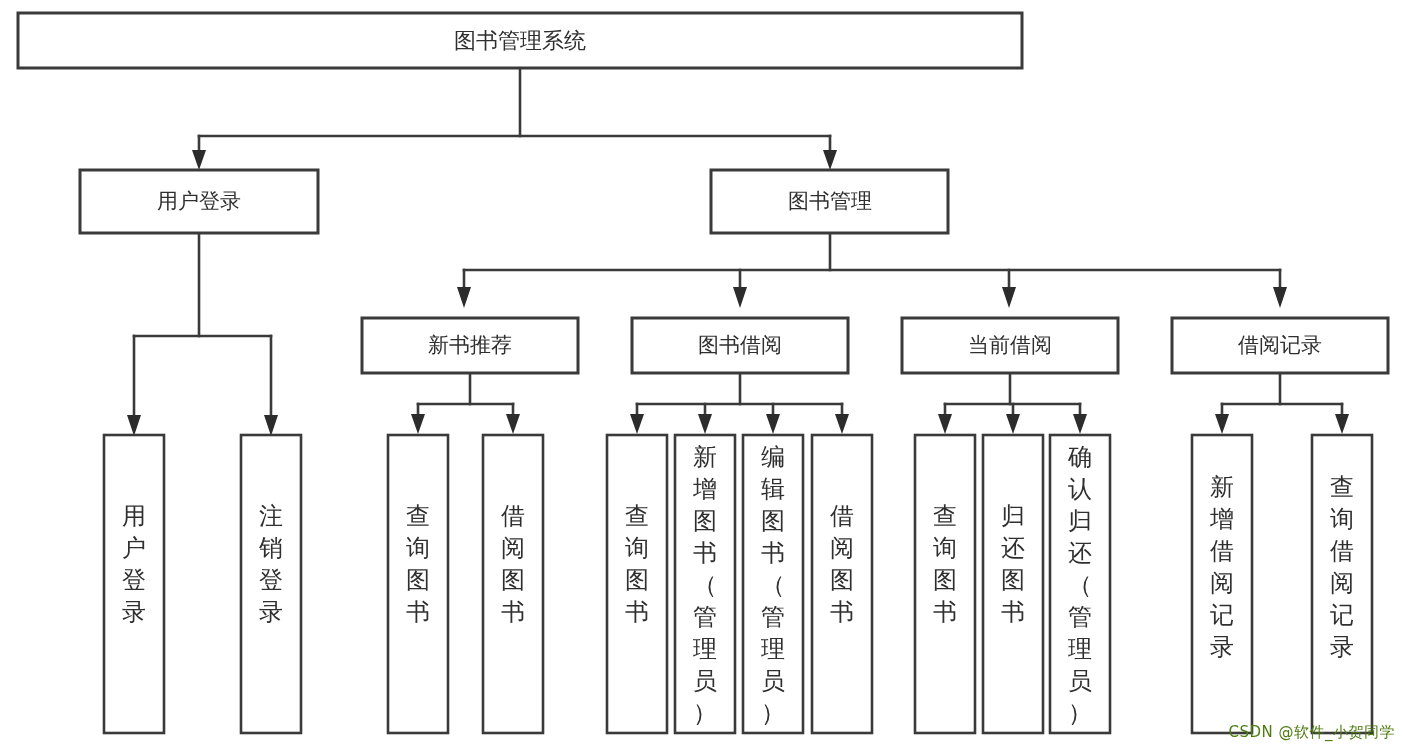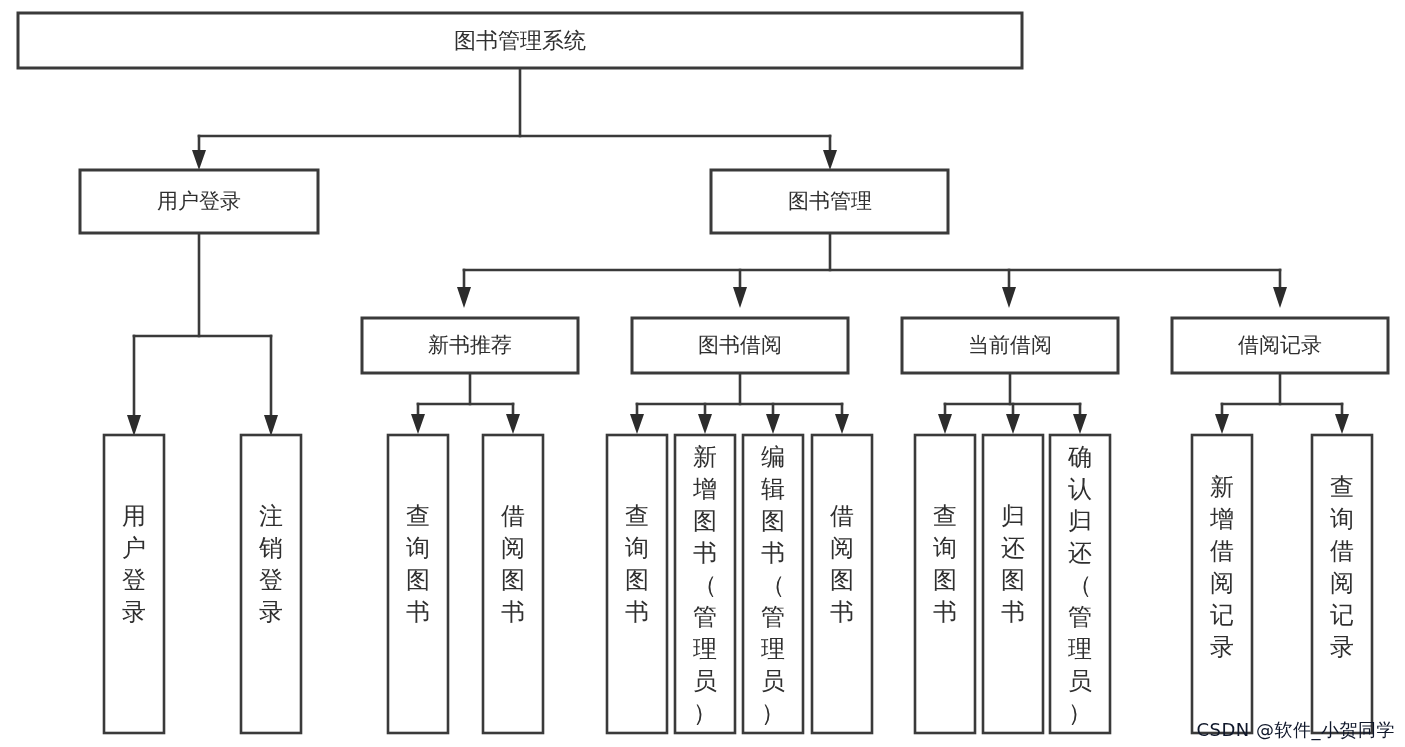--- a/index.html
+++ b/index.html
@@ -54,22 +54,22 @@
   }
   .arrow-head {
     fill: #2c2c2c;
     stroke: none;
   }
   .watermark {
     position: absolute;
     right: 10px;
     bottom: 5px;
     font-family: "DejaVu Sans", "Liberation Sans", sans-serif;
-    font-size: 18px;
-    color: #0f172a;
+    font-size: 15px;
+    color: #4d7c0f;
     white-space: nowrap;
     letter-spacing: 0.5px;
     user-select: none;
   }
 </style>
 </head>
 <body>
 
 <svg id="diagram" viewBox="0 0 1405 747">
 

